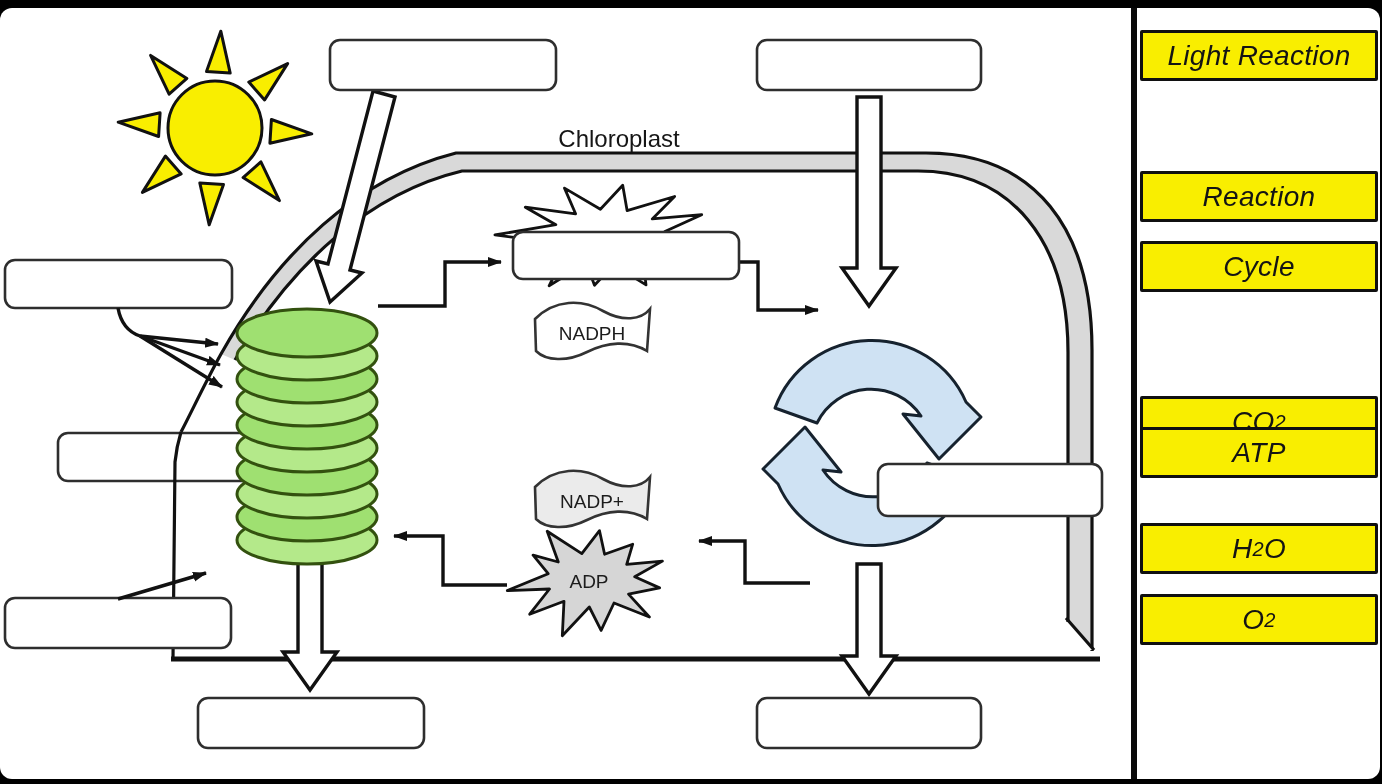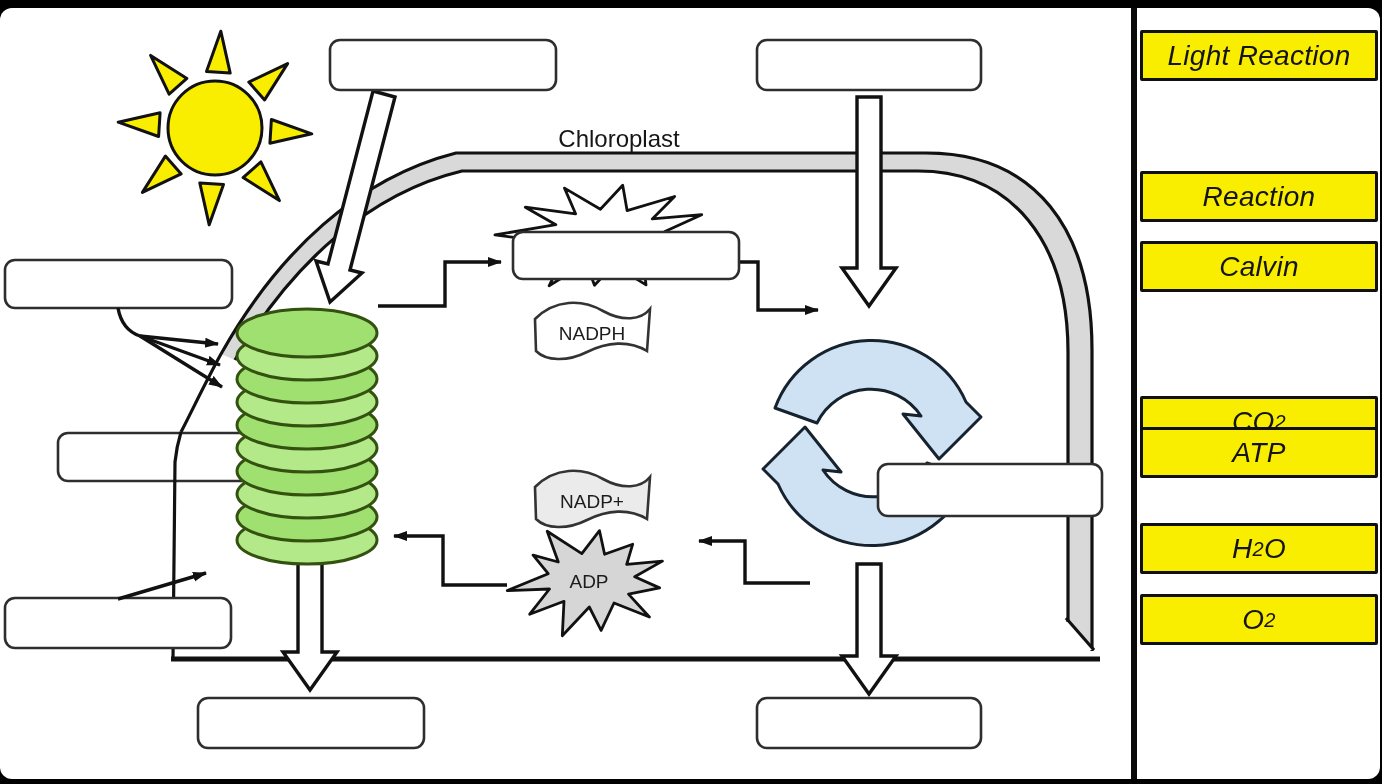--- a/index.html
+++ b/index.html
@@ -156,21 +156,21 @@
       <span>Light Reaction</span>
       <sub></sub>
       <span></span>
     </div>
   <div class="wb" style="top:171px">
       <span>Reaction</span>
       <sub></sub>
       <span></span>
     </div>
   <div class="wb" style="top:241px">
-      <span>Calvin</span>
+      <span>Cycle</span>
       <sub></sub>
       <span></span>
     </div>
   <div class="wb" style="top:396px">
       <span>CO</span>
       <sub>2</sub>
       <span></span>
     </div>
   <div class="wb" style="top:427px">
       <span>ATP</span>

